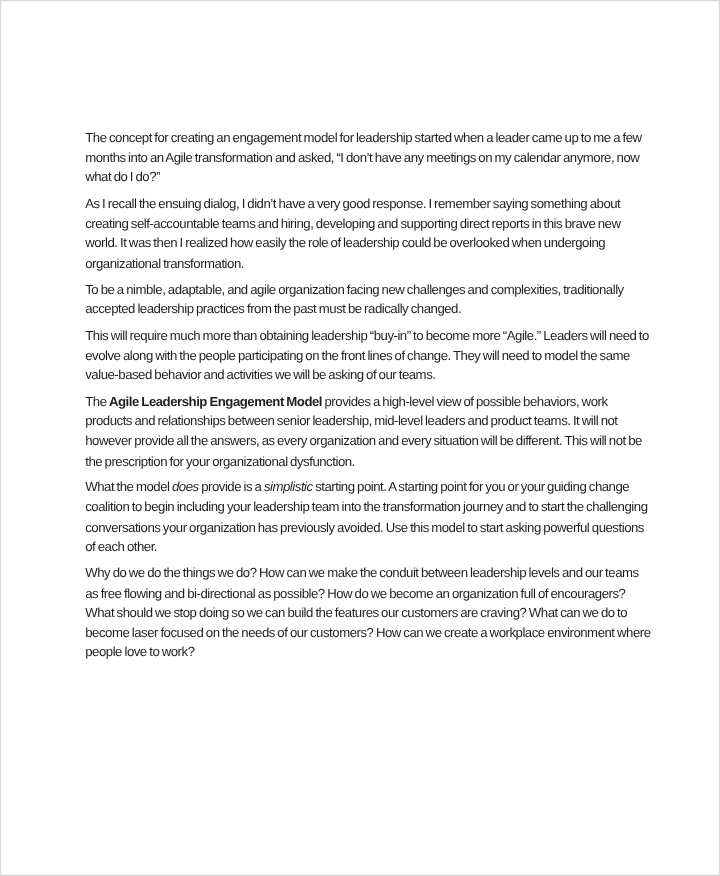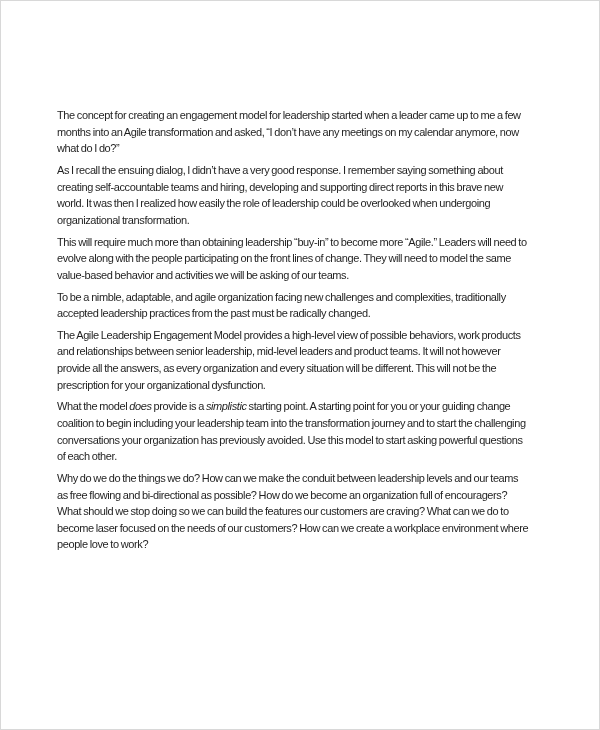--- a/index.html
+++ b/index.html
@@ -16,43 +16,43 @@
   .doc-page {
     position: relative;
     width: 600px;
     height: 730px;
     box-sizing: border-box;
     background: #ffffff;
     border: 1px solid #d8d8d8;
   }
   .doc-content {
     position: absolute;
-    left: 56px;
+    left: 70px;
     top: 106px;
     width: 472px;
   }
   .doc-content p.para {
     margin: 0 0 5.2px 0;
     padding: 0;
     font-size: 11px;
     line-height: 16.6px;
     letter-spacing: -0.4px;
     word-spacing: -0.6px;
     color: #1f1f1f;
     text-align: left;
   }
-  .run-bold { font-weight: normal; }
+  .run-bold { font-weight: bold; }
   .run-italic { font-style: italic; }
 </style>
 </head>
 <body>
 
 <div class="doc-page">
   <div class="doc-content" id="paragraphs-container">
       <p class="para"><span>The concept for creating an engagement model for leadership started when a leader came up to me a few months into an Agile transformation and asked, “I don’t have any meetings on my calendar anymore, now what do I do?”</span></p>
       <p class="para"><span>As I recall the ensuing dialog, I didn’t have a very good response. I remember saying something about creating self-accountable teams and hiring, developing and supporting direct reports in this brave new world. It was then I realized how easily the role of leadership could be overlooked when undergoing organizational transformation.</span></p>
+      <p class="para"><span>To be a nimble, adaptable, and agile organization facing new challenges and complexities, traditionally accepted leadership practices from the past must be radically changed.</span></p>
       <p class="para"><span>This will require much more than obtaining leadership “buy-in” to become more “Agile.” Leaders will need to evolve along with the people participating on the front lines of change. They will need to model the same value-based behavior and activities we will be asking of our teams.</span></p>
-      <p class="para"><span>To be a nimble, adaptable, and agile organization facing new challenges and complexities, traditionally accepted leadership practices from the past must be radically changed.</span></p>
       <p class="para"><span>The </span><span class="run-bold">Agile Leadership Engagement Model</span><span> provides a high-level view of possible behaviors, work products and relationships between senior leadership, mid-level leaders and product teams. It will not however provide all the answers, as every organization and every situation will be different. This will not be the prescription for your organizational dysfunction.</span></p>
       <p class="para"><span>What the model </span><span class="run-italic">does</span><span> provide is a </span><span class="run-italic">simplistic</span><span> starting point. A starting point for you or your guiding change coalition to begin including your leadership team into the transformation journey and to start the challenging conversations your organization has previously avoided. Use this model to start asking powerful questions of each other.</span></p>
       <p class="para"><span>Why do we do the things we do? How can we make the conduit between leadership levels and our teams as free flowing and bi-directional as possible? How do we become an organization full of encouragers? What should we stop doing so we can build the features our customers are craving? What can we do to become laser focused on the needs of our customers? How can we create a workplace environment where people love to work?</span></p>
     </div>
 </div>
 
 </body></html>

